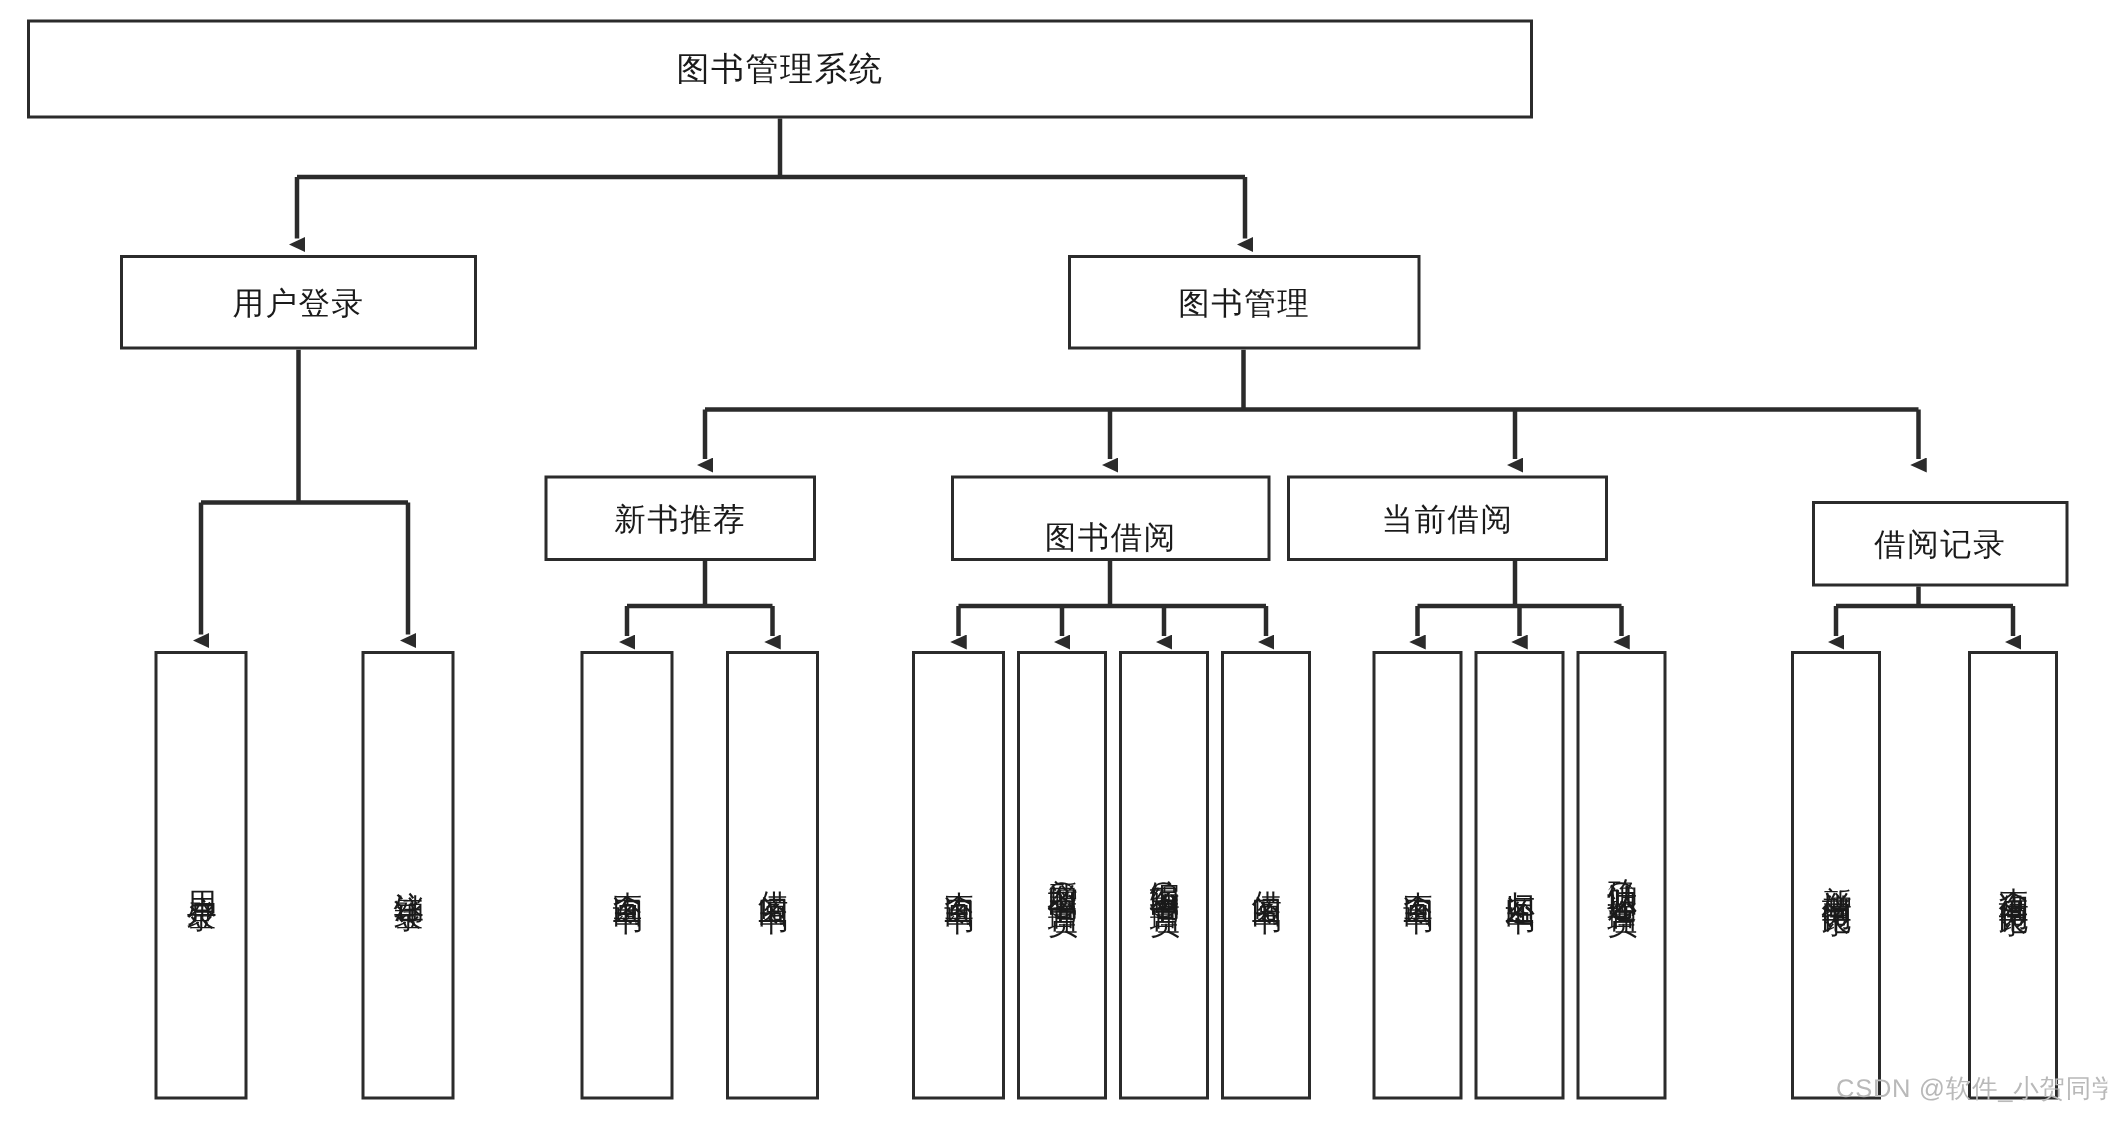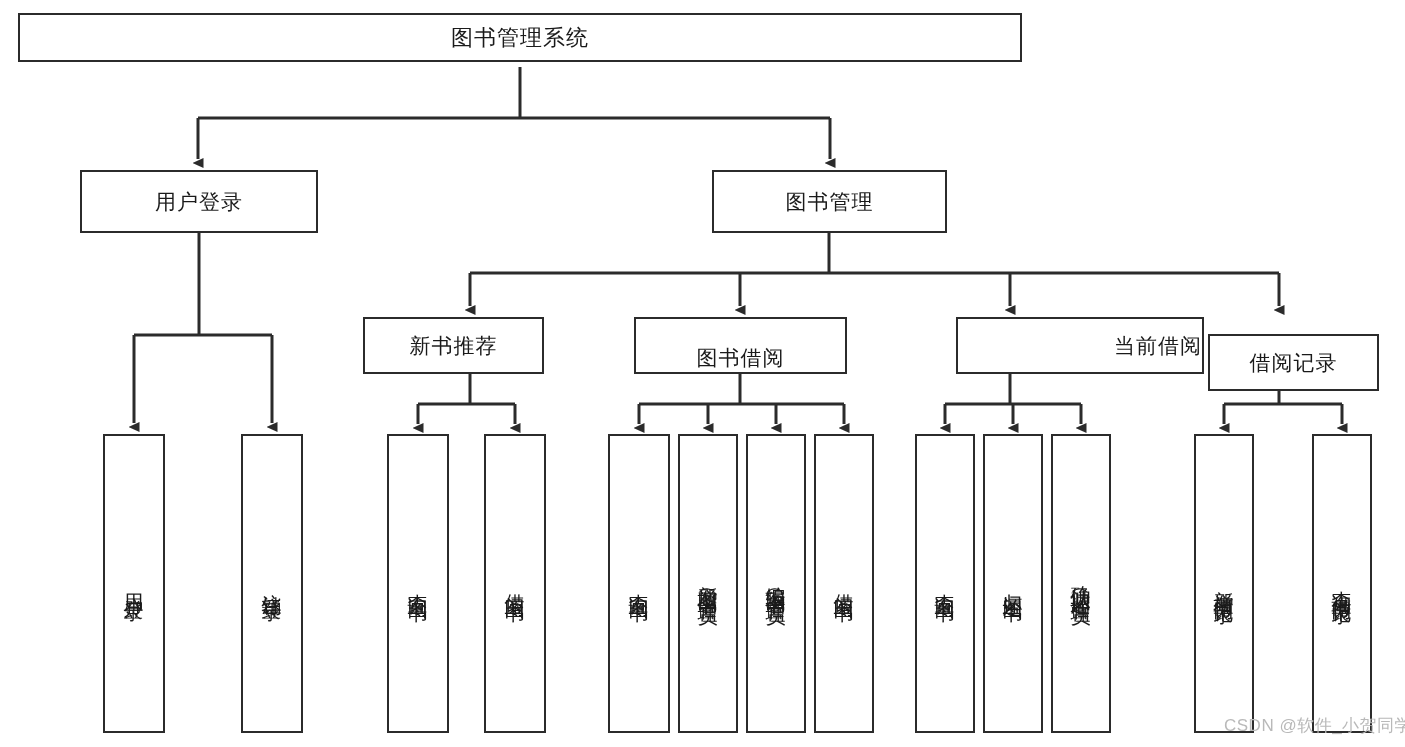--- a/index.html
+++ b/index.html
@@ -112,38 +112,38 @@
       <path d="M1013,404 L1013,424" marker-end="url(#arrow)"></path>
       <path d="M1081,404 L1081,424" marker-end="url(#arrow)"></path>
 
       <path d="M1279,374 L1279,404"></path>
       <path d="M1224,404 L1342,404"></path>
       <path d="M1224,404 L1224,424" marker-end="url(#arrow)"></path>
       <path d="M1342,404 L1342,424" marker-end="url(#arrow)"></path>
     </g>
   </svg>
 
-  <div class="node horiz root" style="left:18px; top:13px; width:1004px; height:49px;">
+  <div class="node horiz root" style="left:18px; top:13px; width:1004px; height:66px;">
     <span>图书管理系统</span>
   </div>
 
   <div class="node horiz" style="left:80px; top:170px; width:238px; height:63px;">
     <span>用户登录</span>
   </div>
   <div class="node horiz" style="left:712px; top:170px; width:235px; height:63px;">
     <span>图书管理</span>
   </div>
 
   <div class="node horiz" style="left:363px; top:317px; width:181px; height:57px;">
     <span>新书推荐</span>
   </div>
   <div class="node horiz" style="left:634px; top:317px; width:213px; height:57px;align-items:flex-end;">
     <span>图书借阅</span>
   </div>
-  <div class="node horiz" style="left:956px; top:317px; width:248px; height:57px;justify-content:flex-end;">
+  <div class="node horiz" style="left:858px; top:317px; width:214px; height:57px;">
     <span>当前借阅</span>
   </div>
   <div class="node horiz" style="left:1208px; top:317px; width:171px; height:57px;margin-top:17px;">
     <span>借阅记录</span>
   </div>
 
   <div class="node vert" style="left:103px; top:434px; width:62px; height:299px;">
     <span class="vtext">用户登录</span>
   </div>
   <div class="node vert" style="left:241px; top:434px; width:62px; height:299px;">

